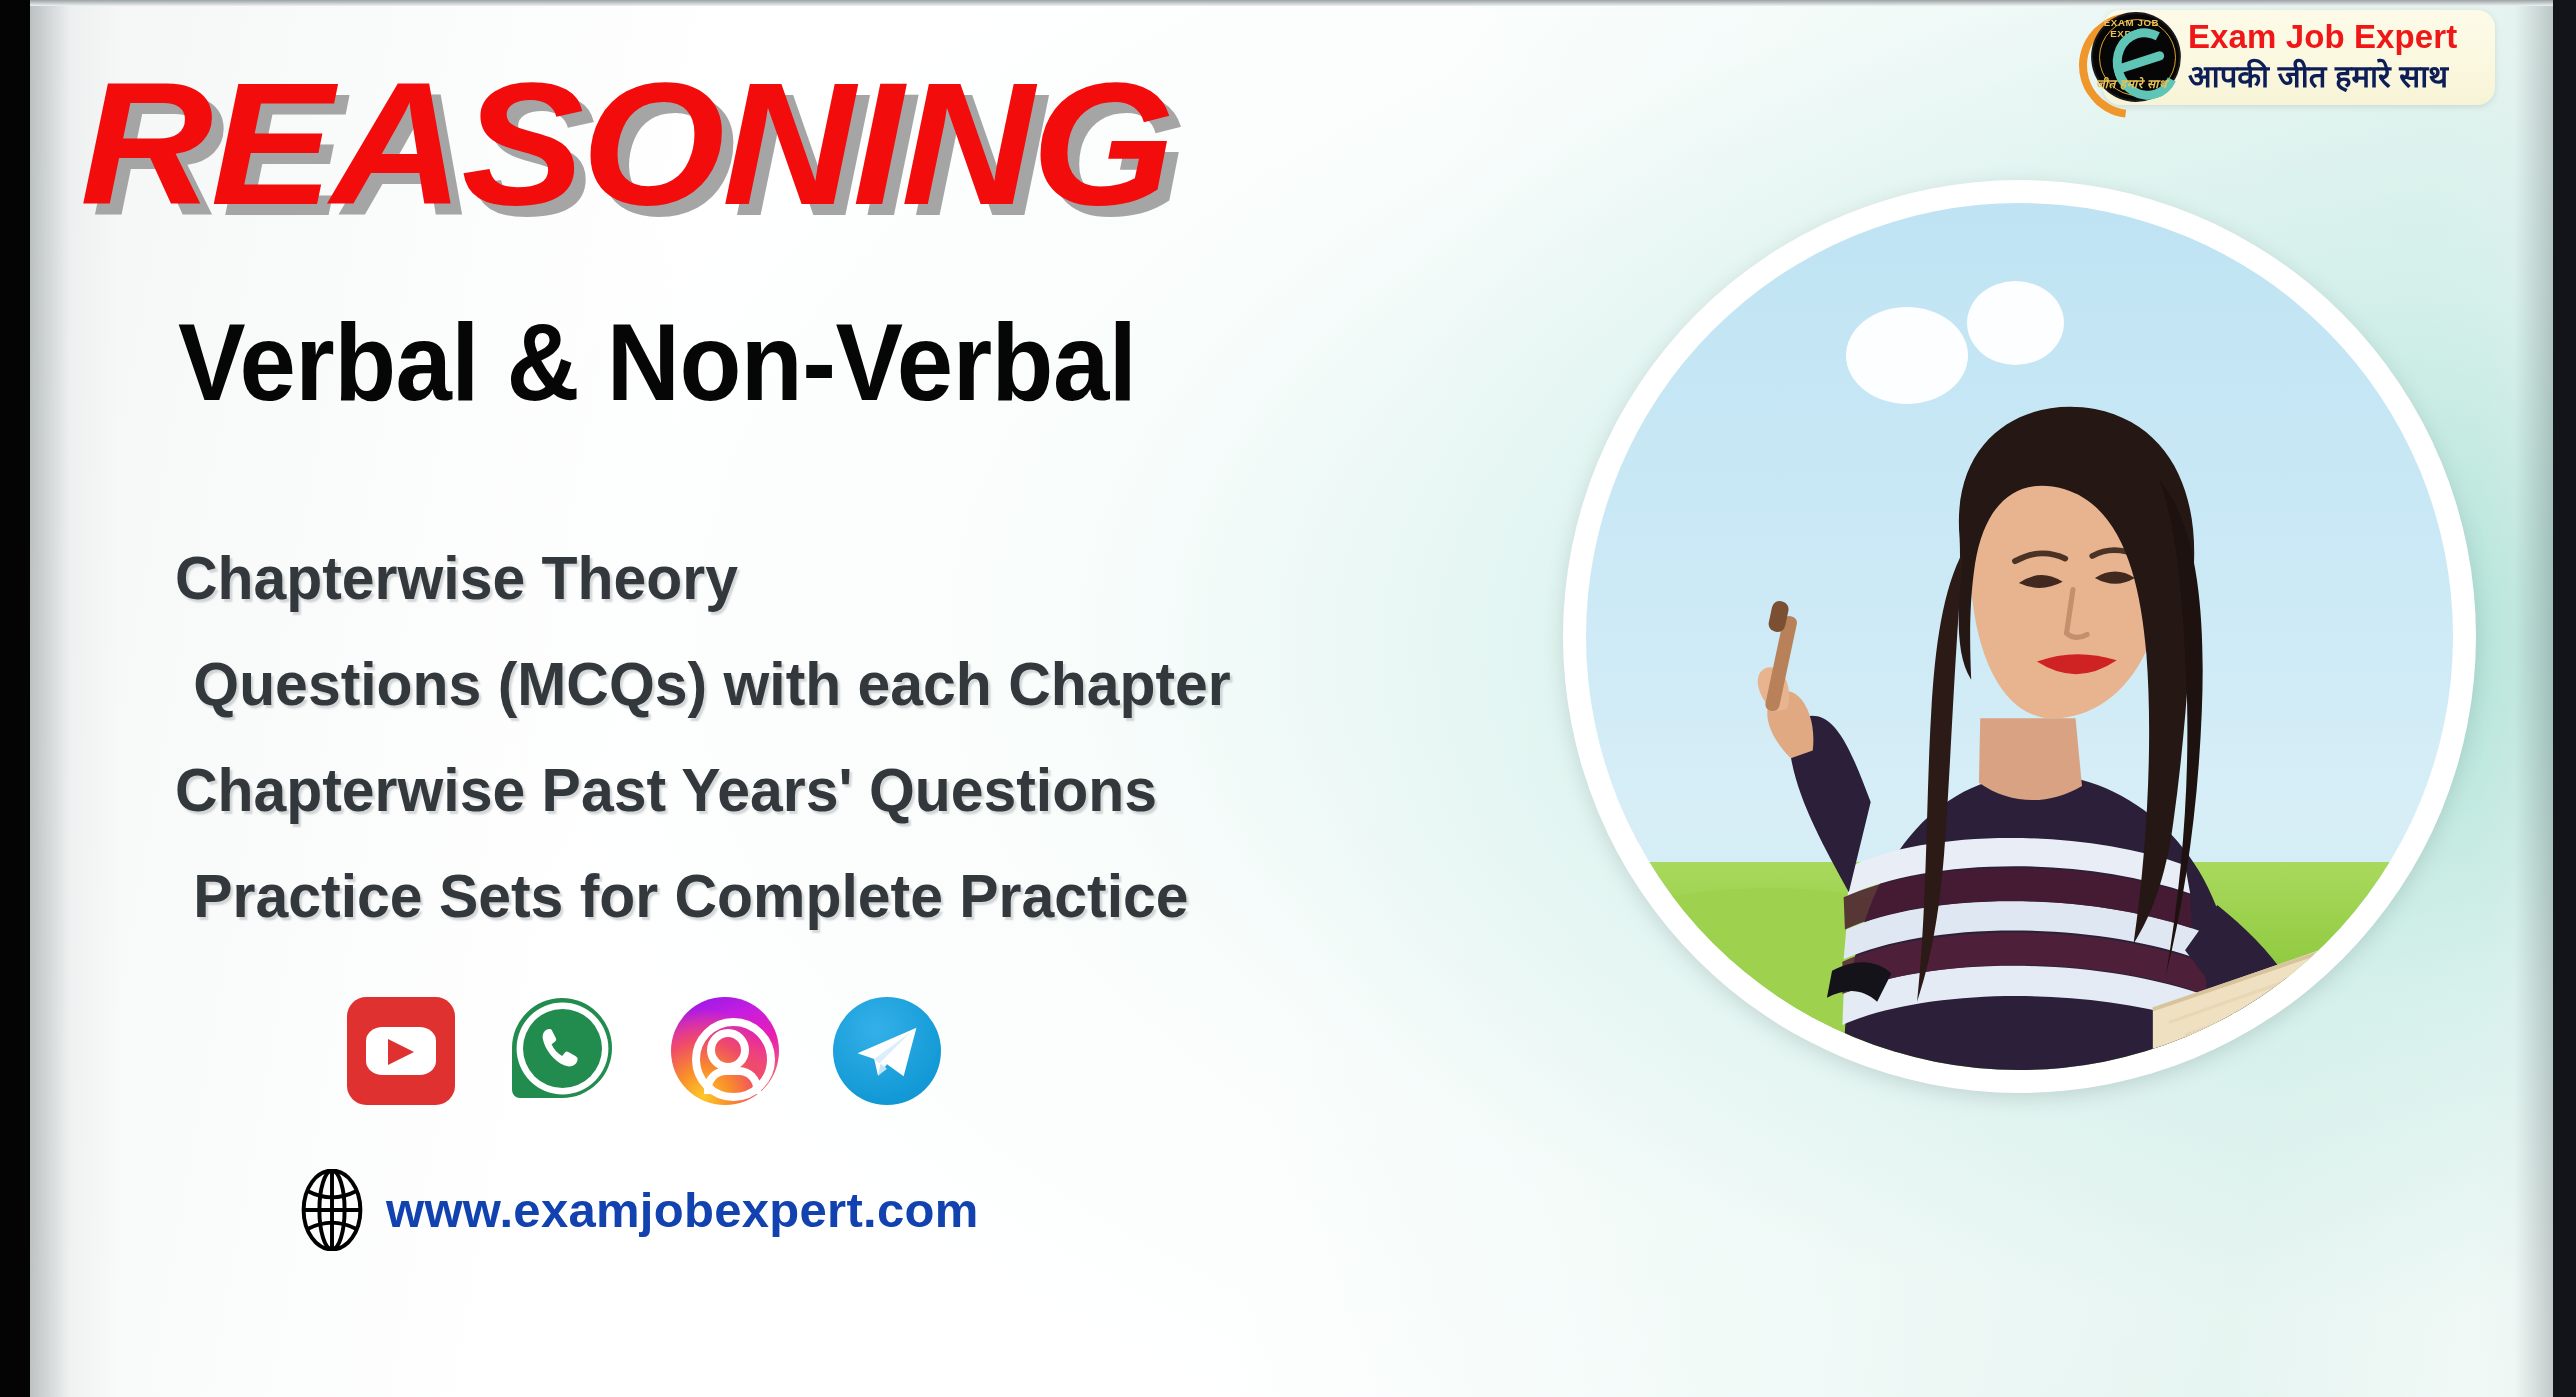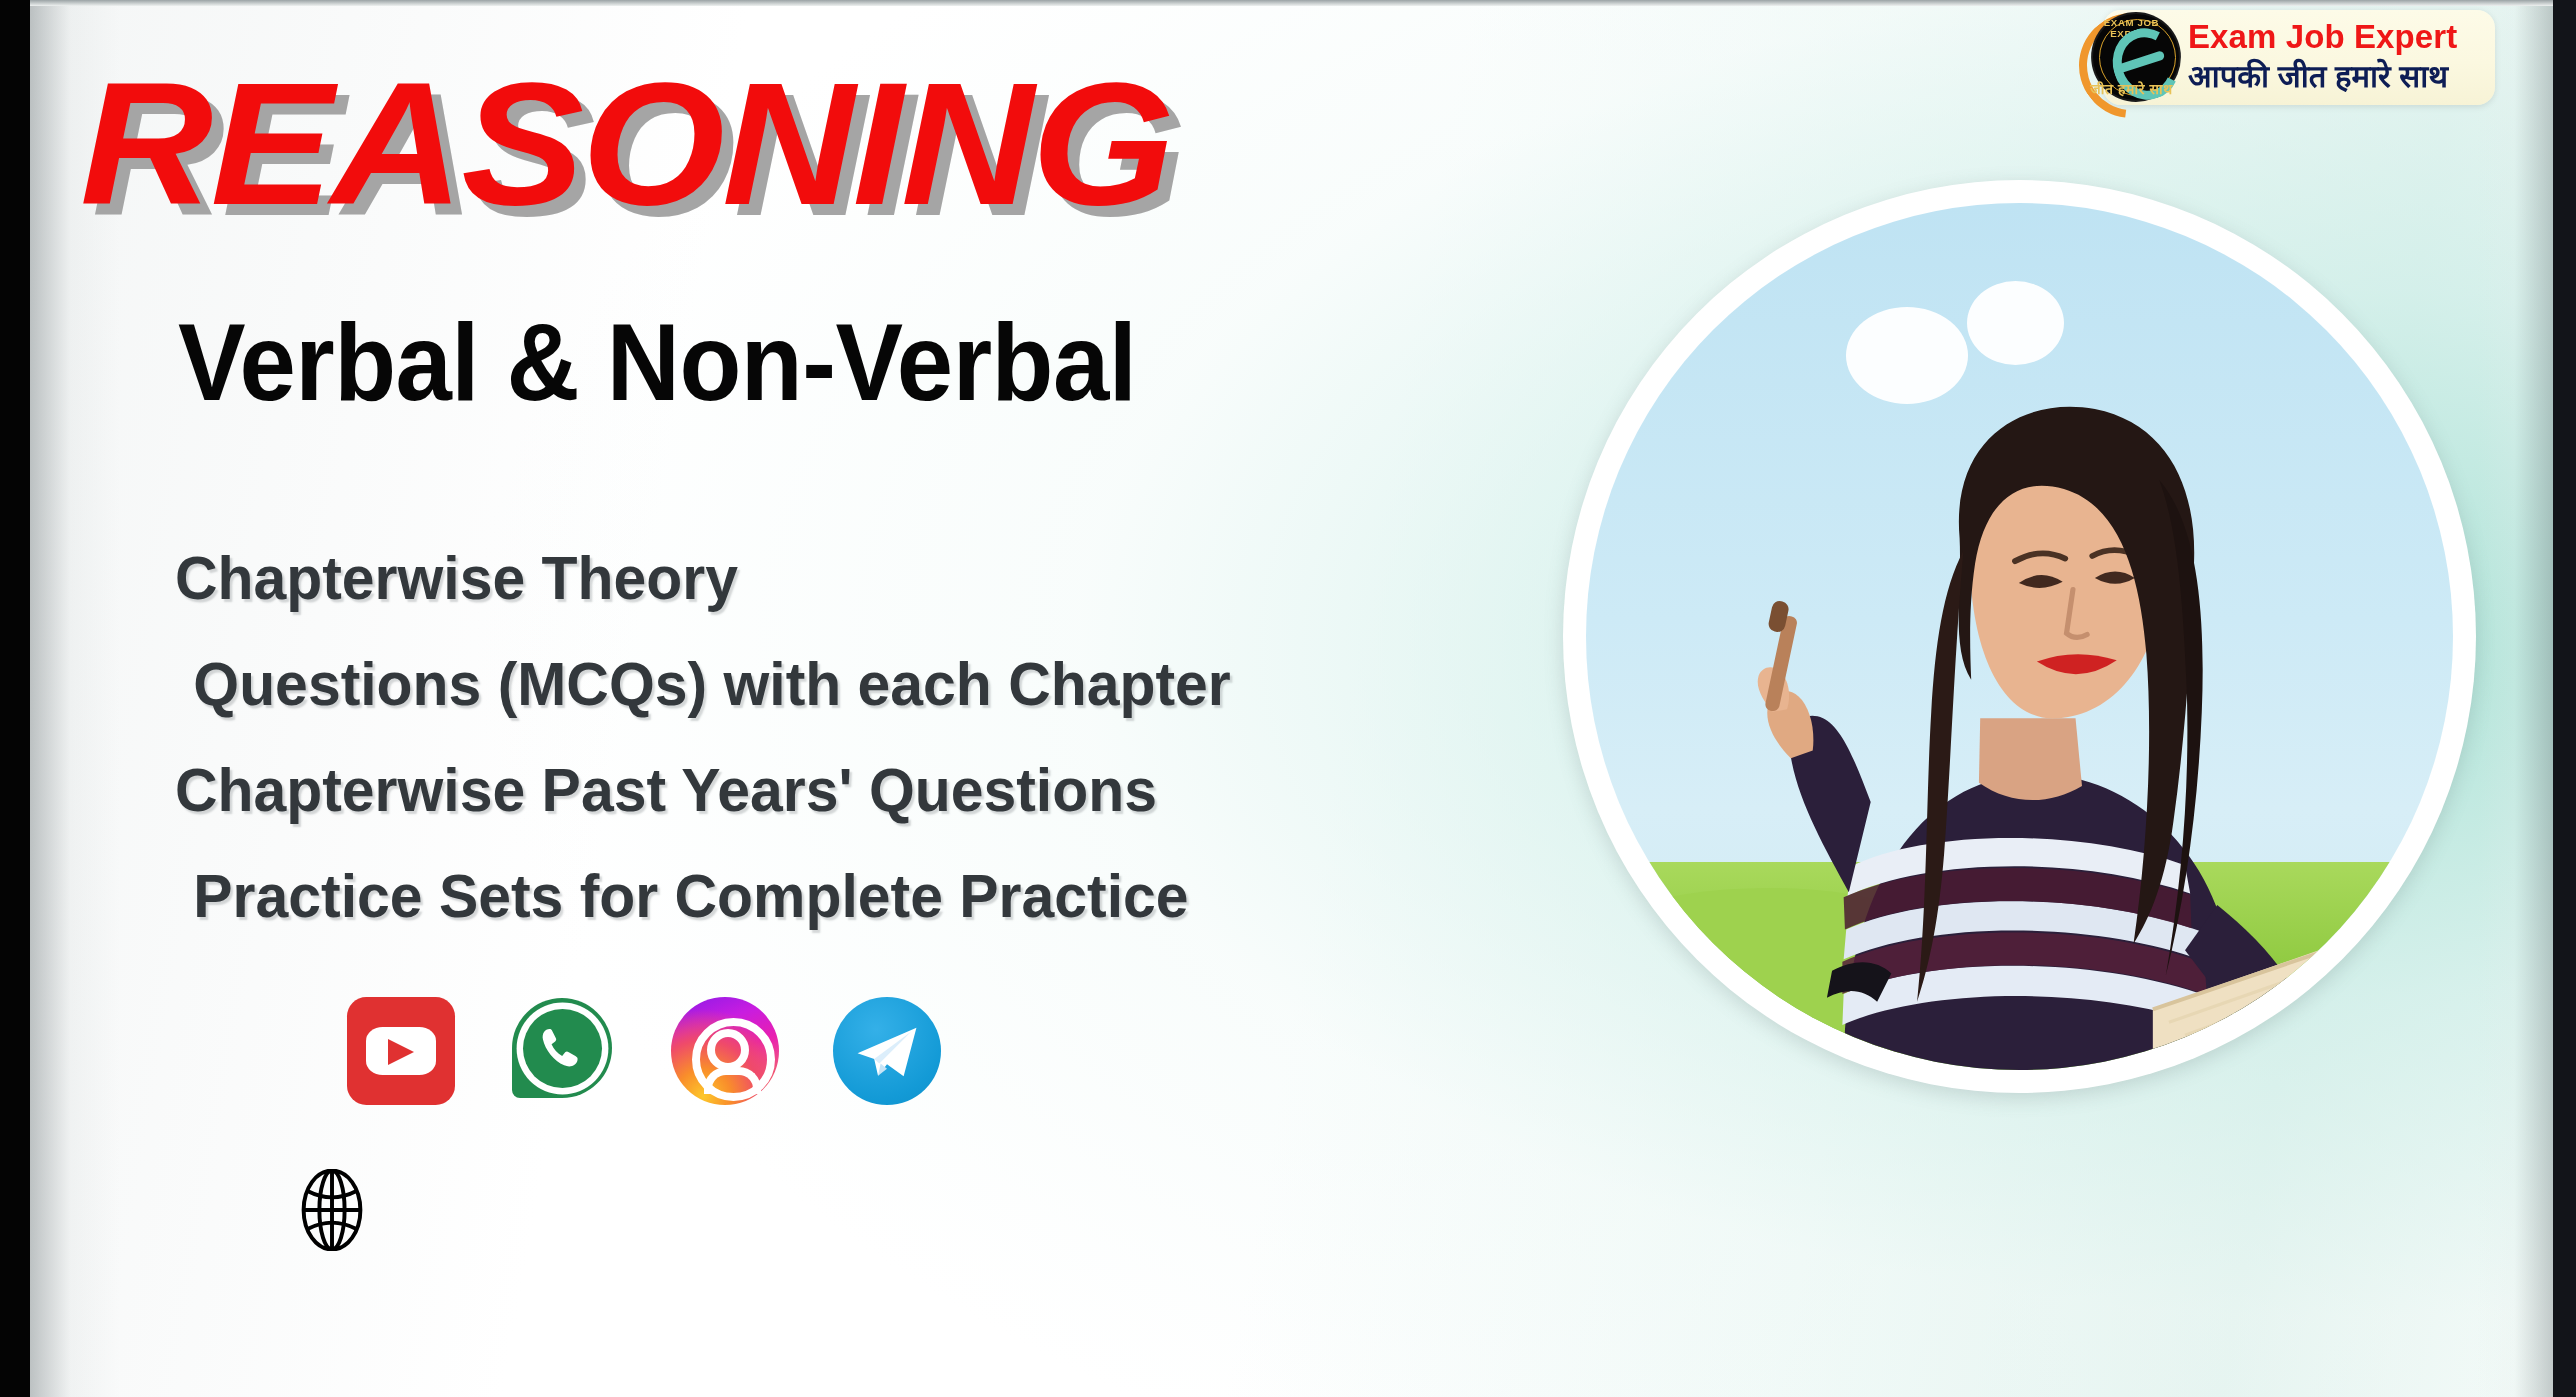--- a/index.html
+++ b/index.html
@@ -79,21 +79,21 @@
   }
   .logo-e:after{
     content:"";position:absolute;left:-6.4px;top:19.3px;width:50px;height:9px;
     background:#5fc5b7;border-radius:4.5px;
   }
   .logo-txt-top,.logo-txt-bot{
     position:absolute;left:0;width:100%;text-align:center;
     color:#e8c257;font-size:9.7px;font-weight:bold;letter-spacing:0.6px;
   }
   .logo-txt-top{top:7.7px;}
-  .logo-txt-bot{bottom:8px;font-size:14px;}
+  .logo-txt-bot{bottom:14px;font-size:12px;font-style:italic;}
 
   
   .headline{
     position:absolute;left:50px;top:64px;z-index:20;
     font-size:174px;font-weight:bold;font-style:italic;
     color:#f20c0c;letter-spacing:-2.6px;line-height:.92;
     text-shadow:11px 11px 0 rgba(160,160,160,.95);
     transform:scaleX(1.06);transform-origin:left center;
     font-family:"Liberation Sans",sans-serif;
     white-space:nowrap;
@@ -284,20 +284,21 @@
 
     <div class="website">
       <svg class="globe" viewBox="0 0 80 104">
         <ellipse cx="40" cy="52" rx="36" ry="50" fill="none" stroke="#000" stroke-width="5"></ellipse>
         <ellipse cx="40" cy="52" rx="16" ry="50" fill="none" stroke="#000" stroke-width="5"></ellipse>
         <line x1="40" y1="2" x2="40" y2="102" stroke="#000" stroke-width="5"></line>
         <line x1="4" y1="52" x2="76" y2="52" stroke="#000" stroke-width="5"></line>
         <path d="M9 28 Q40 44 71 28" fill="none" stroke="#000" stroke-width="5"></path>
         <path d="M9 76 Q40 60 71 76" fill="none" stroke="#000" stroke-width="5"></path>
       </svg>
+      <div class="web-url">www.examjobexpert.com</div>
     </div>
 
     <div class="photo-wrap">
       <div class="photo">
         <div class="sky-cloud"></div>
         <div class="sky-cloud2"></div>
         <div class="grass"></div>
         <div class="grass2"></div>
 
         <svg class="person" viewBox="0 0 1346 1346">

